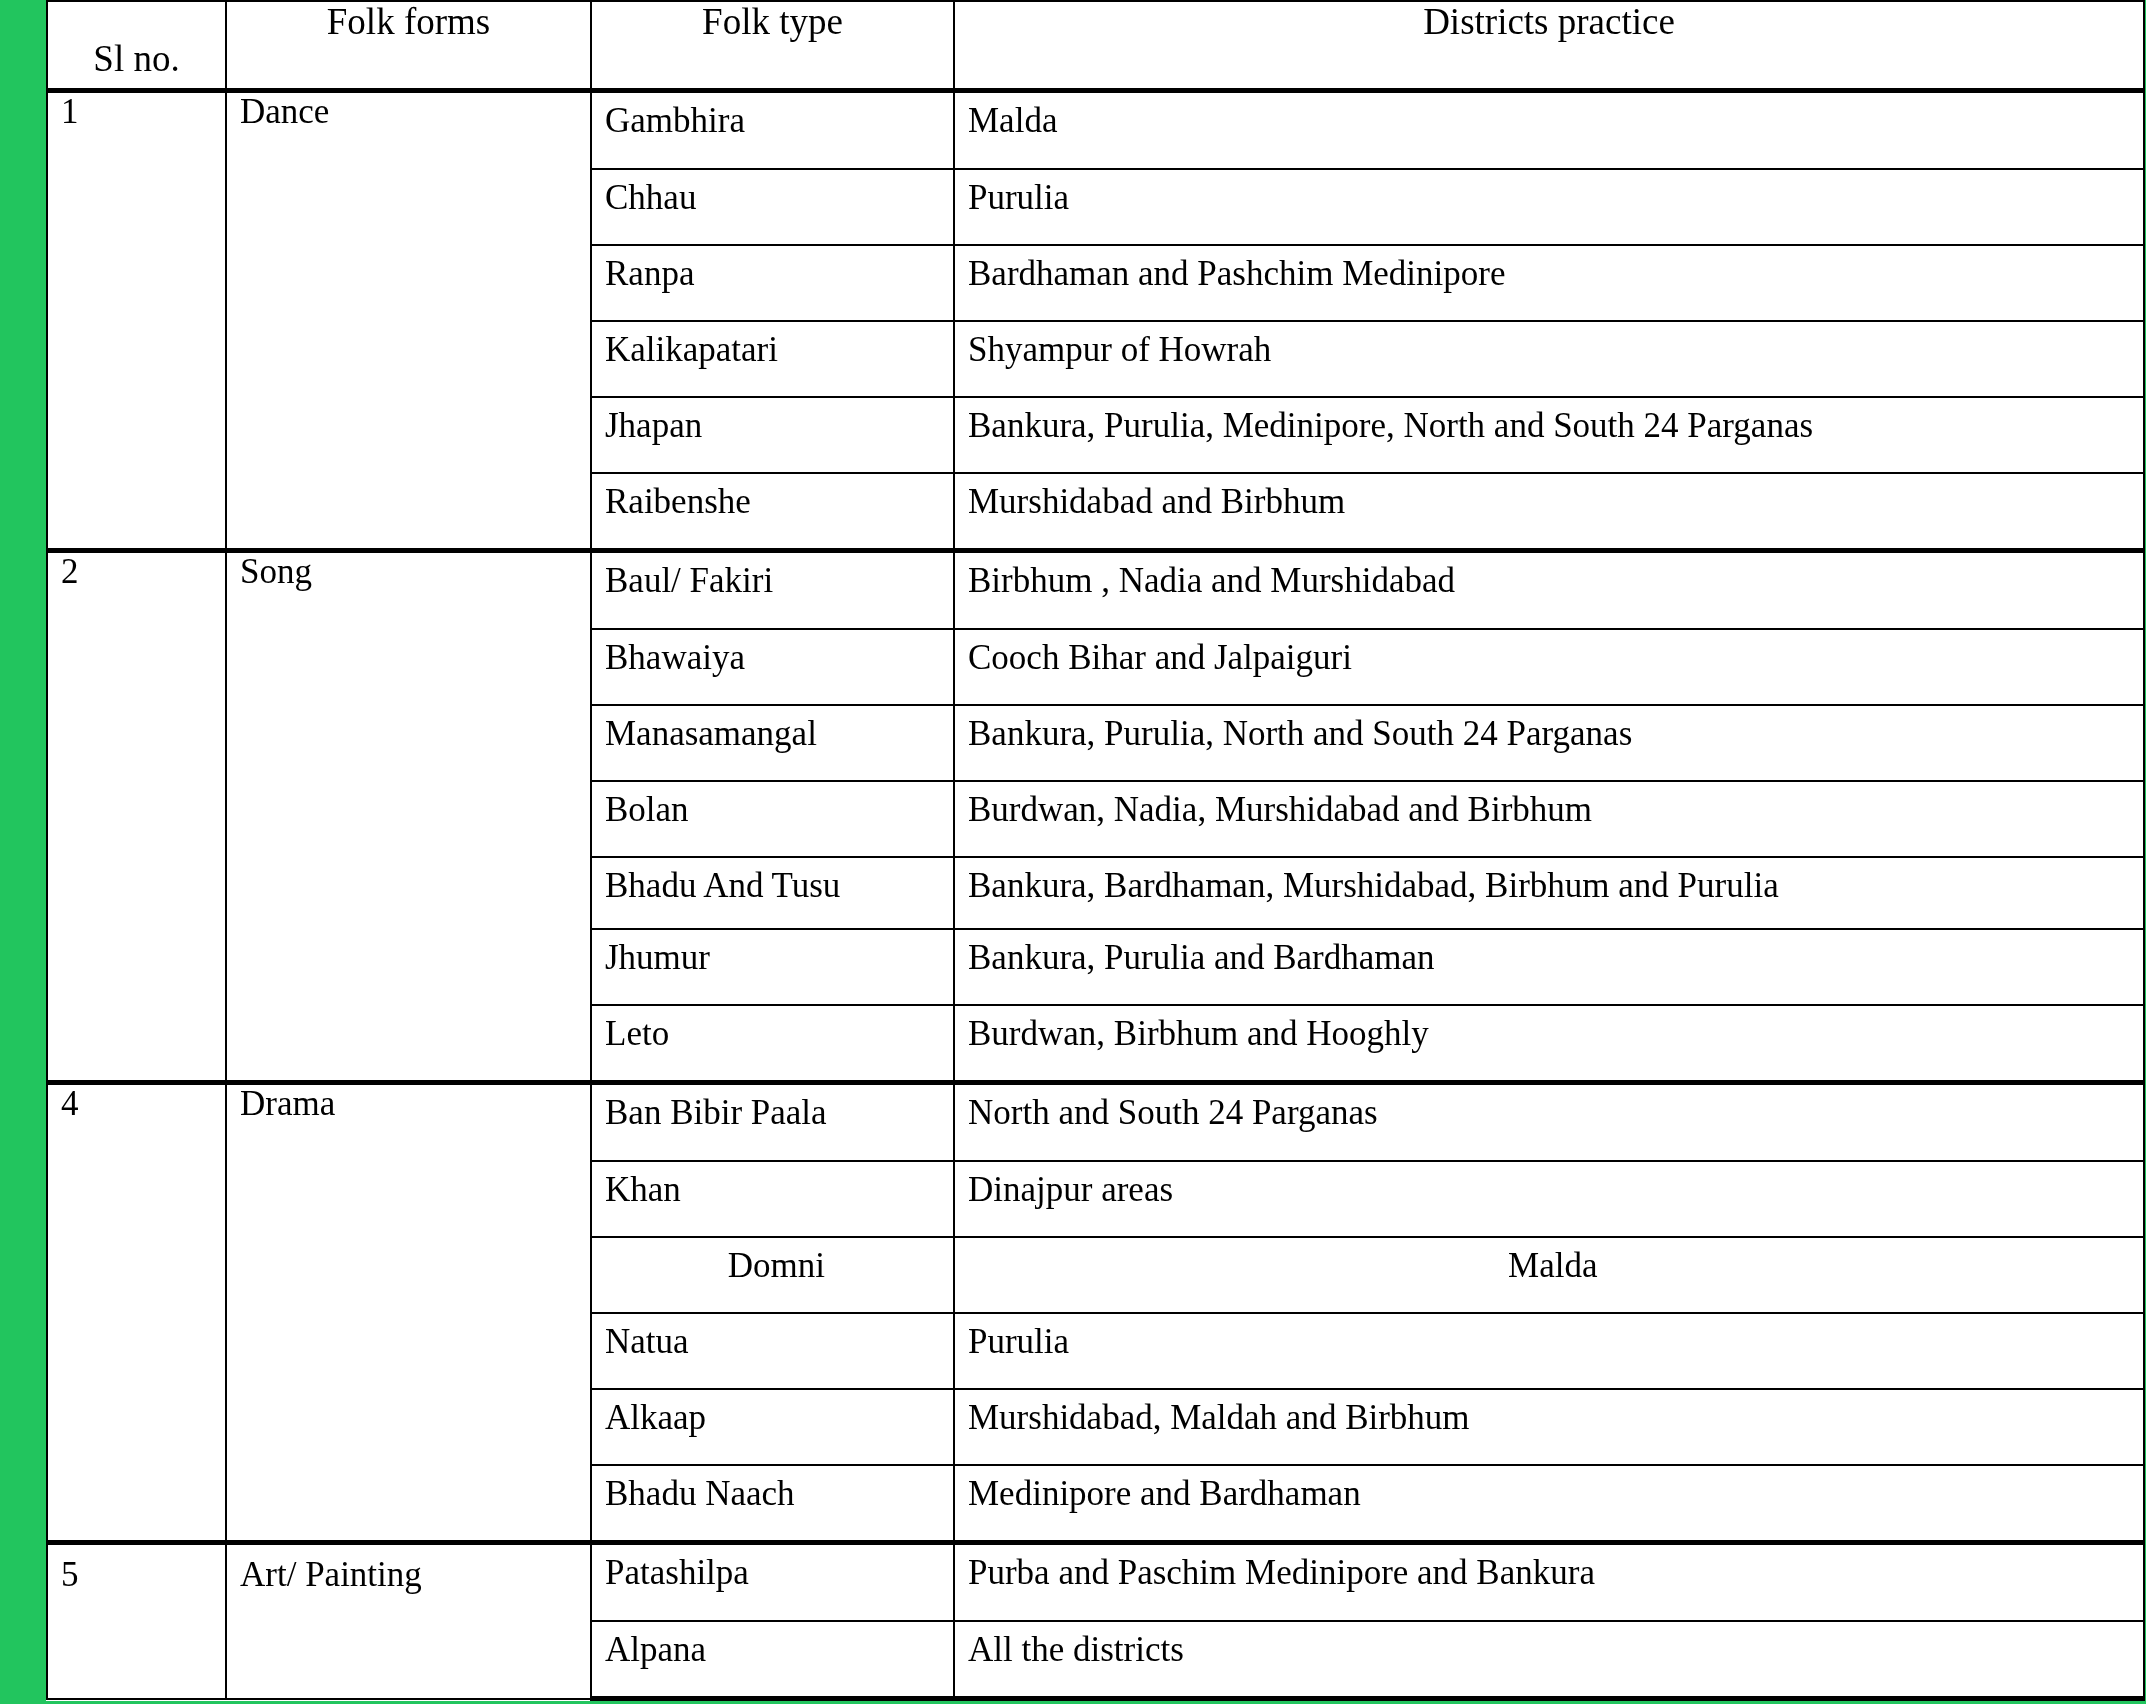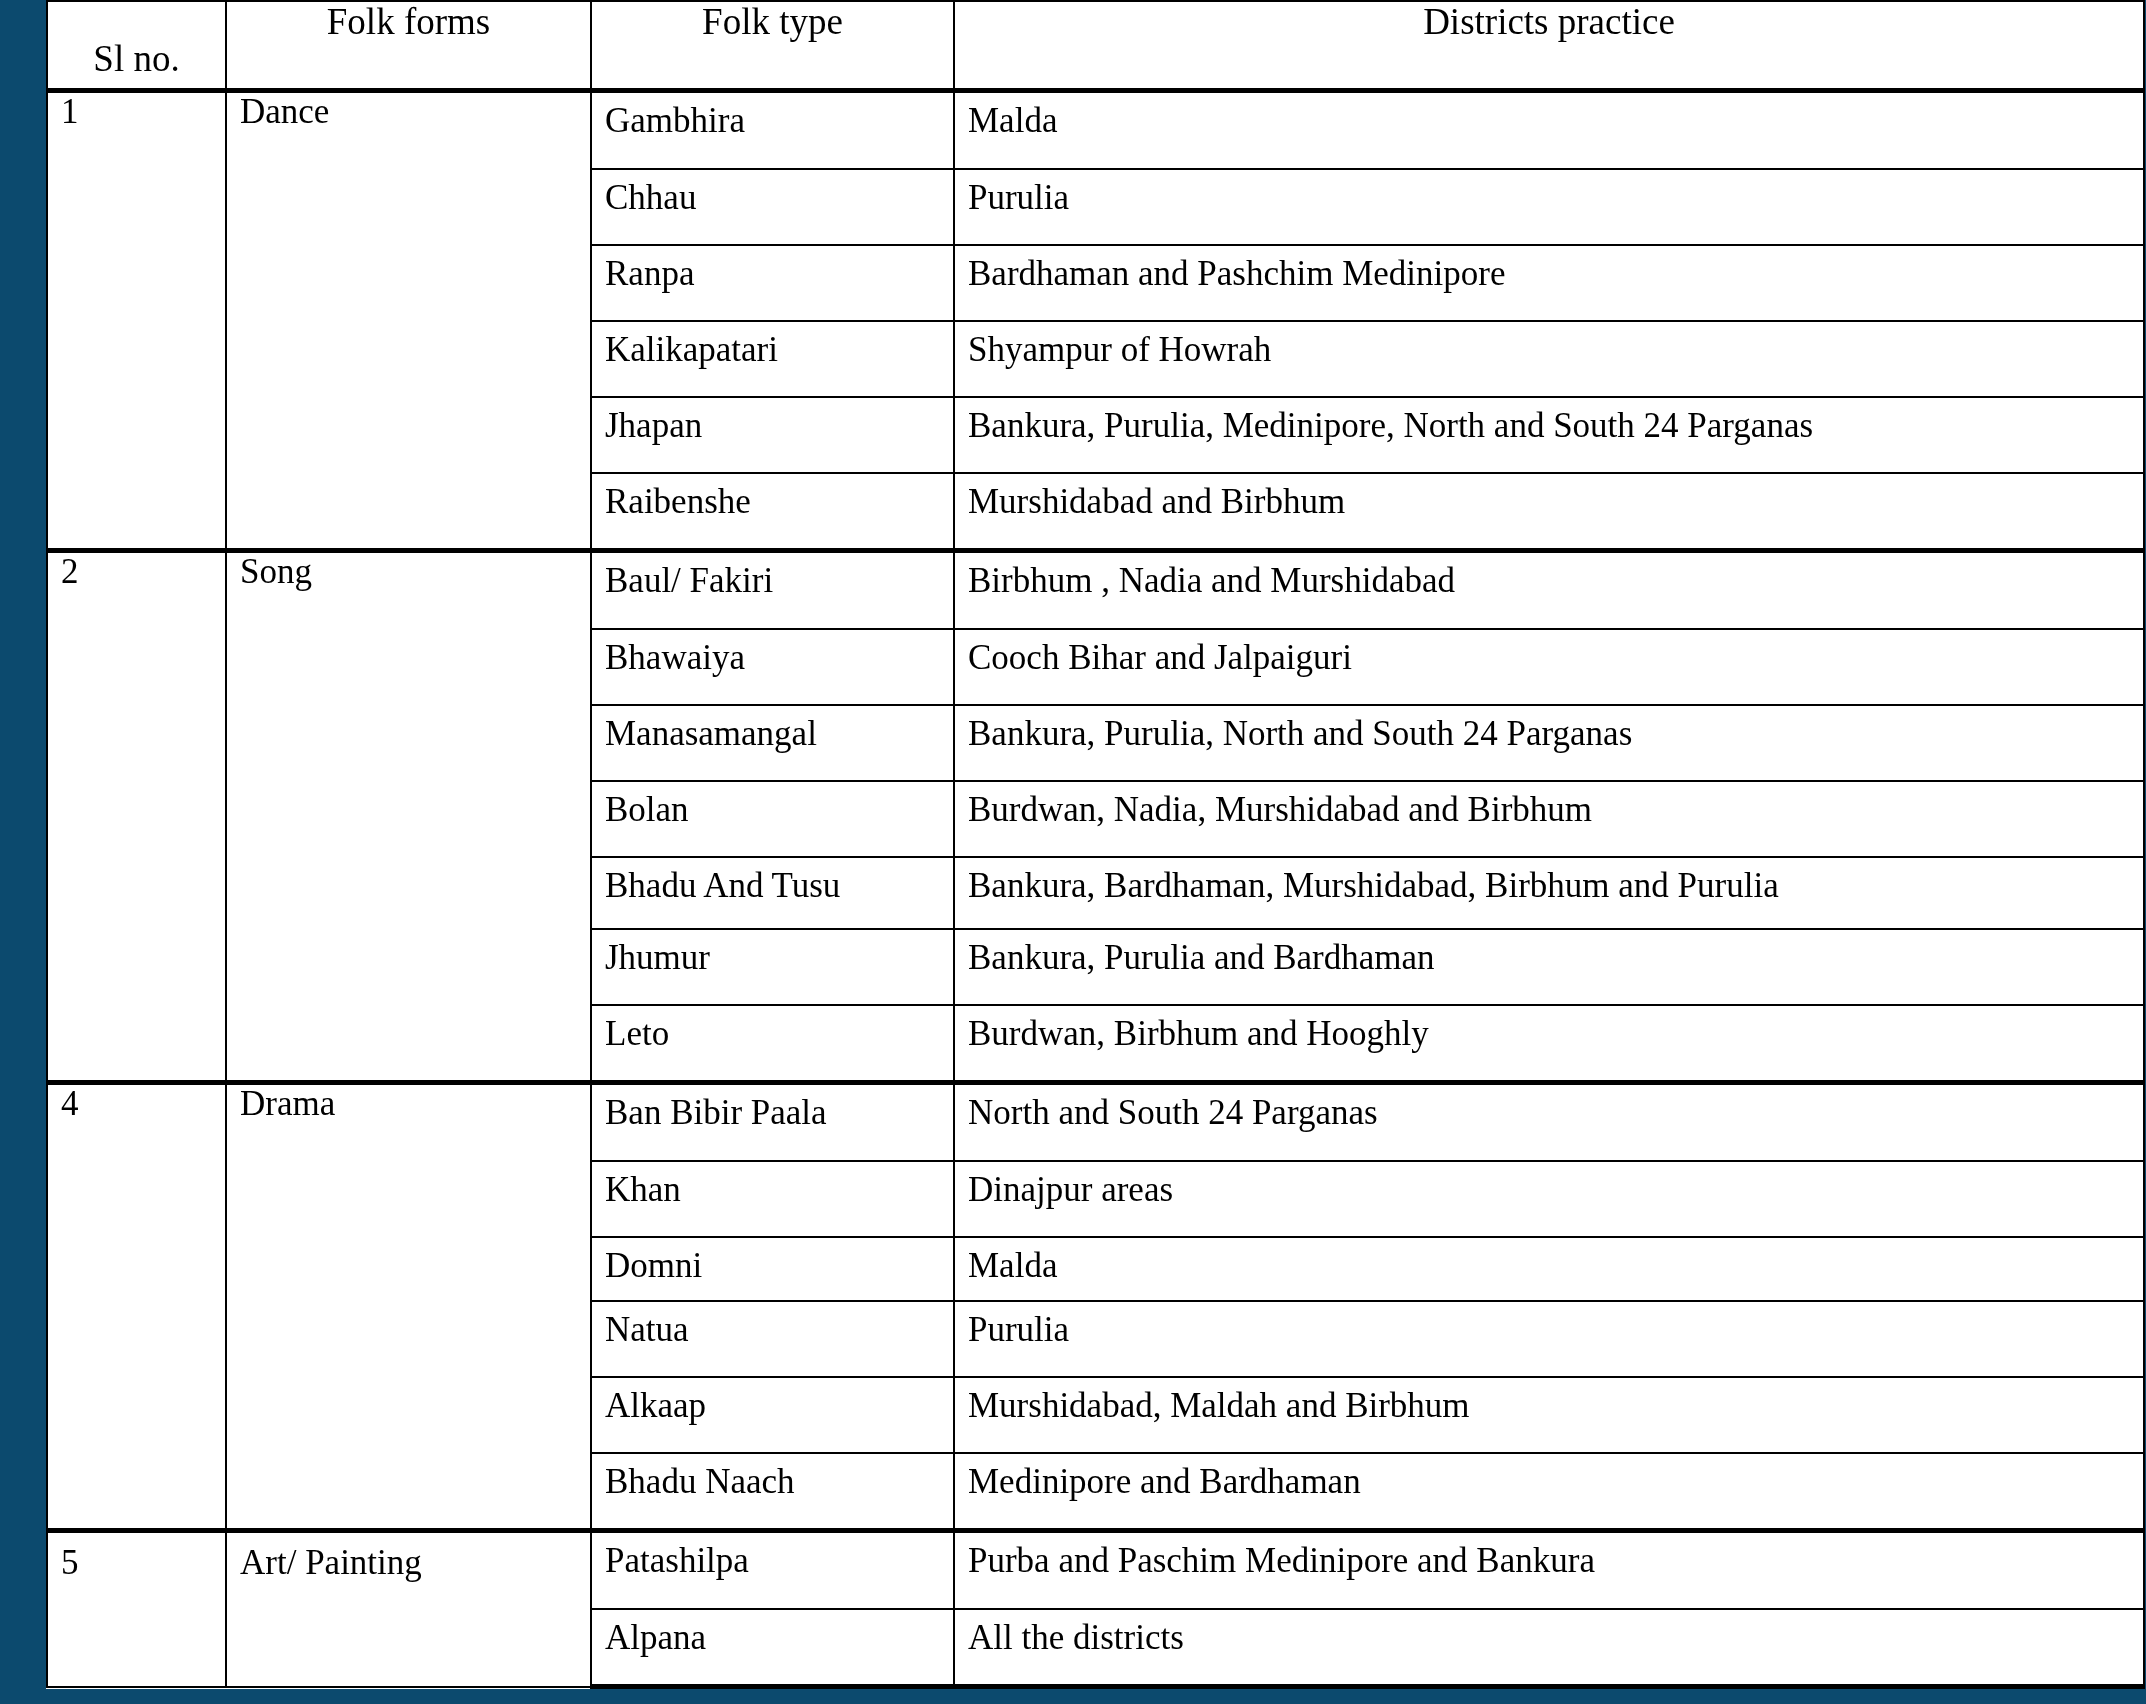--- a/index.html
+++ b/index.html
@@ -11,21 +11,21 @@
     width: 2146px;
     height: 1704px;
     font-family: "Liberation Serif", "DejaVu Serif", serif;
     overflow: hidden;
   }
 
   #sheet {
     position: relative;
     width: 2146px;
     height: 1704px;
-    background: #0c4a6e;
+    background: #22c55e;
   }
 
   table.folk-table {
     position: absolute;
     left: 46px;
     top: 0px;
     width: 2097px;
     border-collapse: collapse;
     table-layout: fixed;
     background: #ffffff;
@@ -256,21 +256,21 @@
           </td>
         </tr>
         <tr style="height: 76px;">
           <td class="type-cell shade-gray">
             <span class="cell-text">Khan</span>
           </td>
           <td class="dist-cell shade-gray">
             <span class="cell-text">Dinajpur areas</span>
           </td>
         </tr>
-        <tr style="height: 64px;">
+        <tr style="height: 76px; text-align: center;">
           <td class="type-cell shade-white">
             <span class="cell-text">Domni</span>
           </td>
           <td class="dist-cell shade-white">
             <span class="cell-text">Malda</span>
           </td>
         </tr>
         <tr style="height: 76px; padding-left: 12px;">
           <td class="type-cell shade-gray">
             <span class="cell-text">Natua</span>

